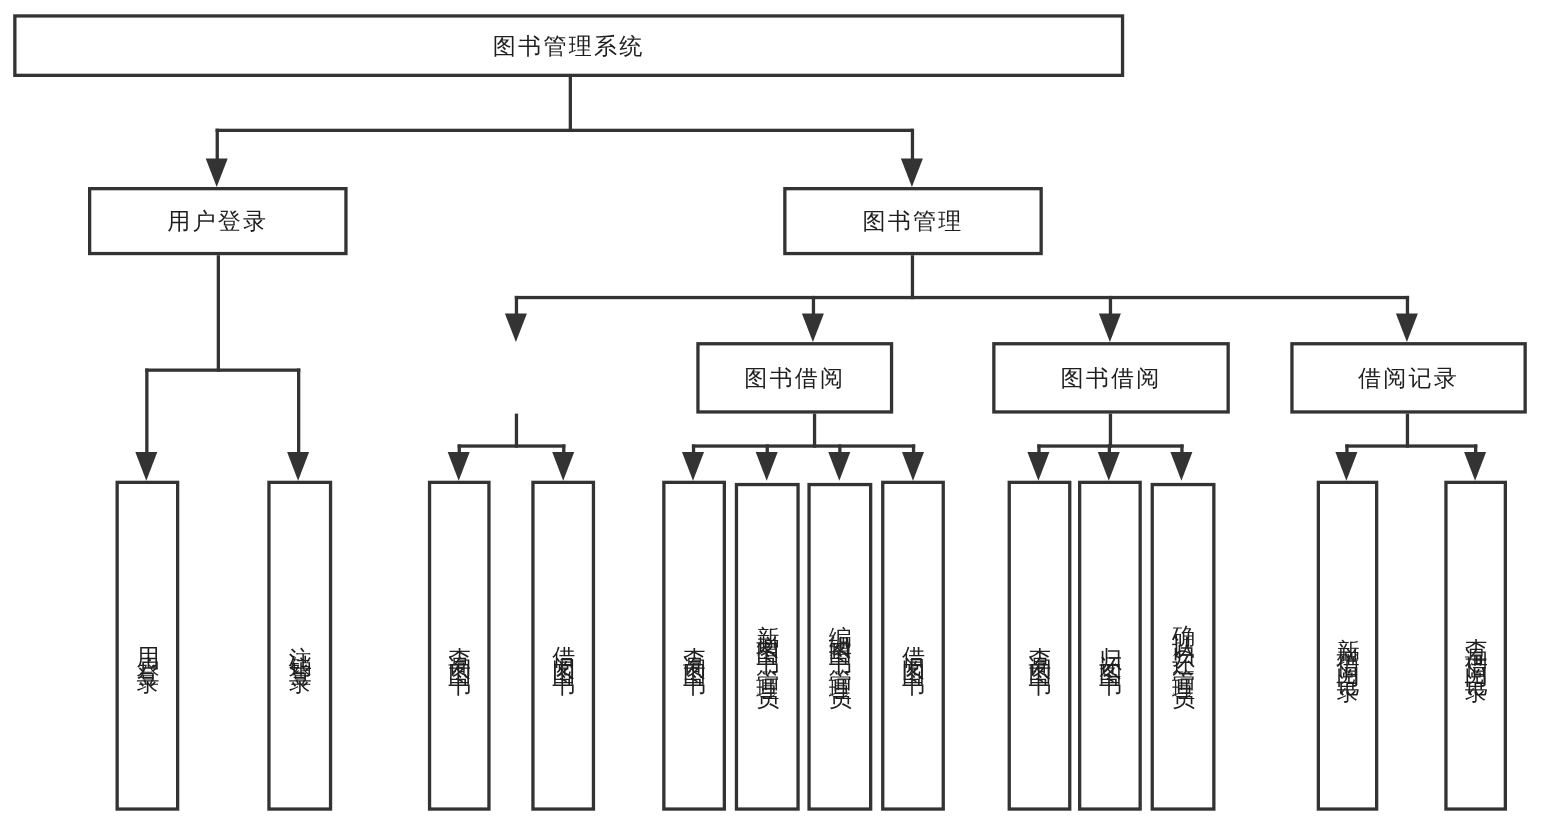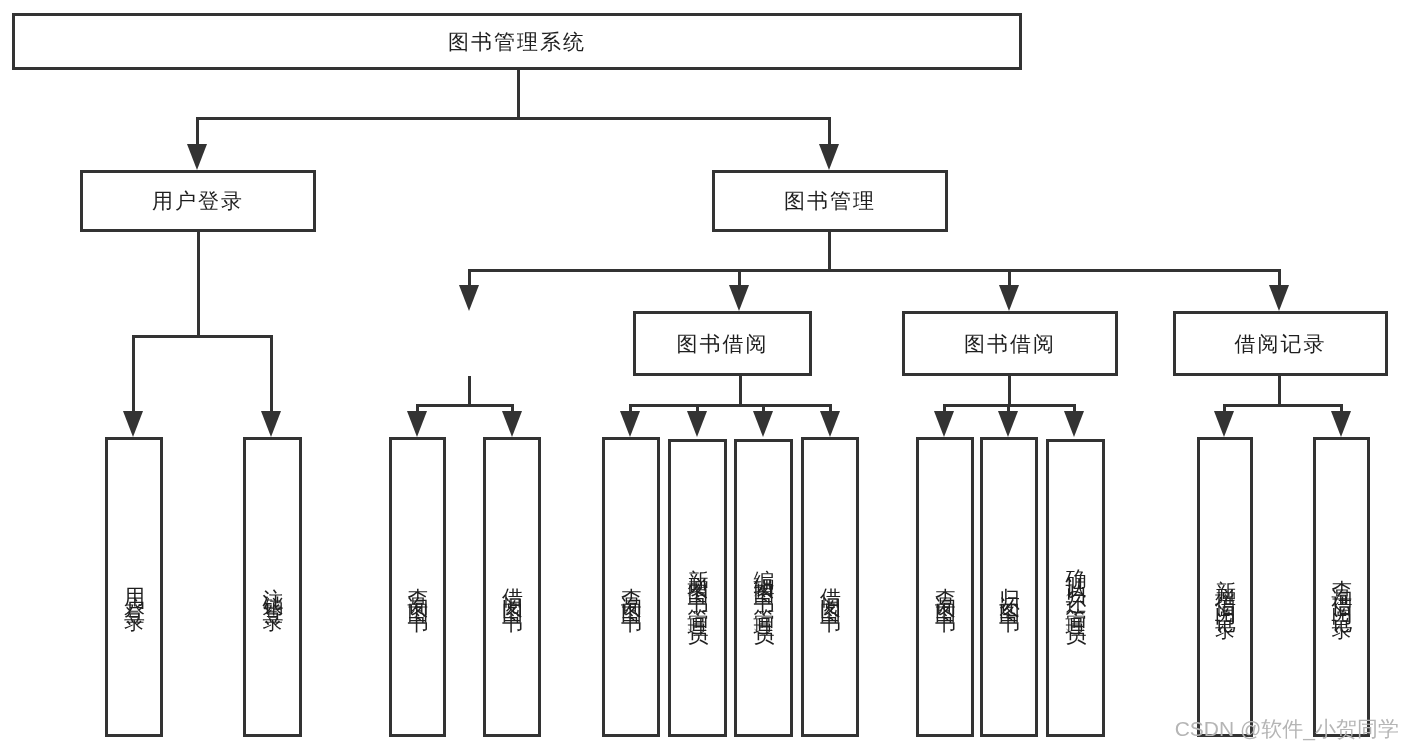--- a/index.html
+++ b/index.html
@@ -181,15 +181,14 @@
   <div class="arrow" style="left:998px;top:411px"></div>
   <div class="arrow" style="left:1064px;top:411px"></div>
 
   <div class="lv" style="left:1278px;top:376px;height:31px"></div>
   <div class="lh" style="left:1223px;top:404px;width:120px"></div>
   <div class="lv" style="left:1223px;top:404px;height:9px"></div>
   <div class="lv" style="left:1340px;top:404px;height:9px"></div>
   <div class="arrow" style="left:1214px;top:411px"></div>
   <div class="arrow" style="left:1331px;top:411px"></div>
 
-  <div class="watermark">CSDN @软件_小贺同学</div>
 
 </div>
 
 </body></html>

